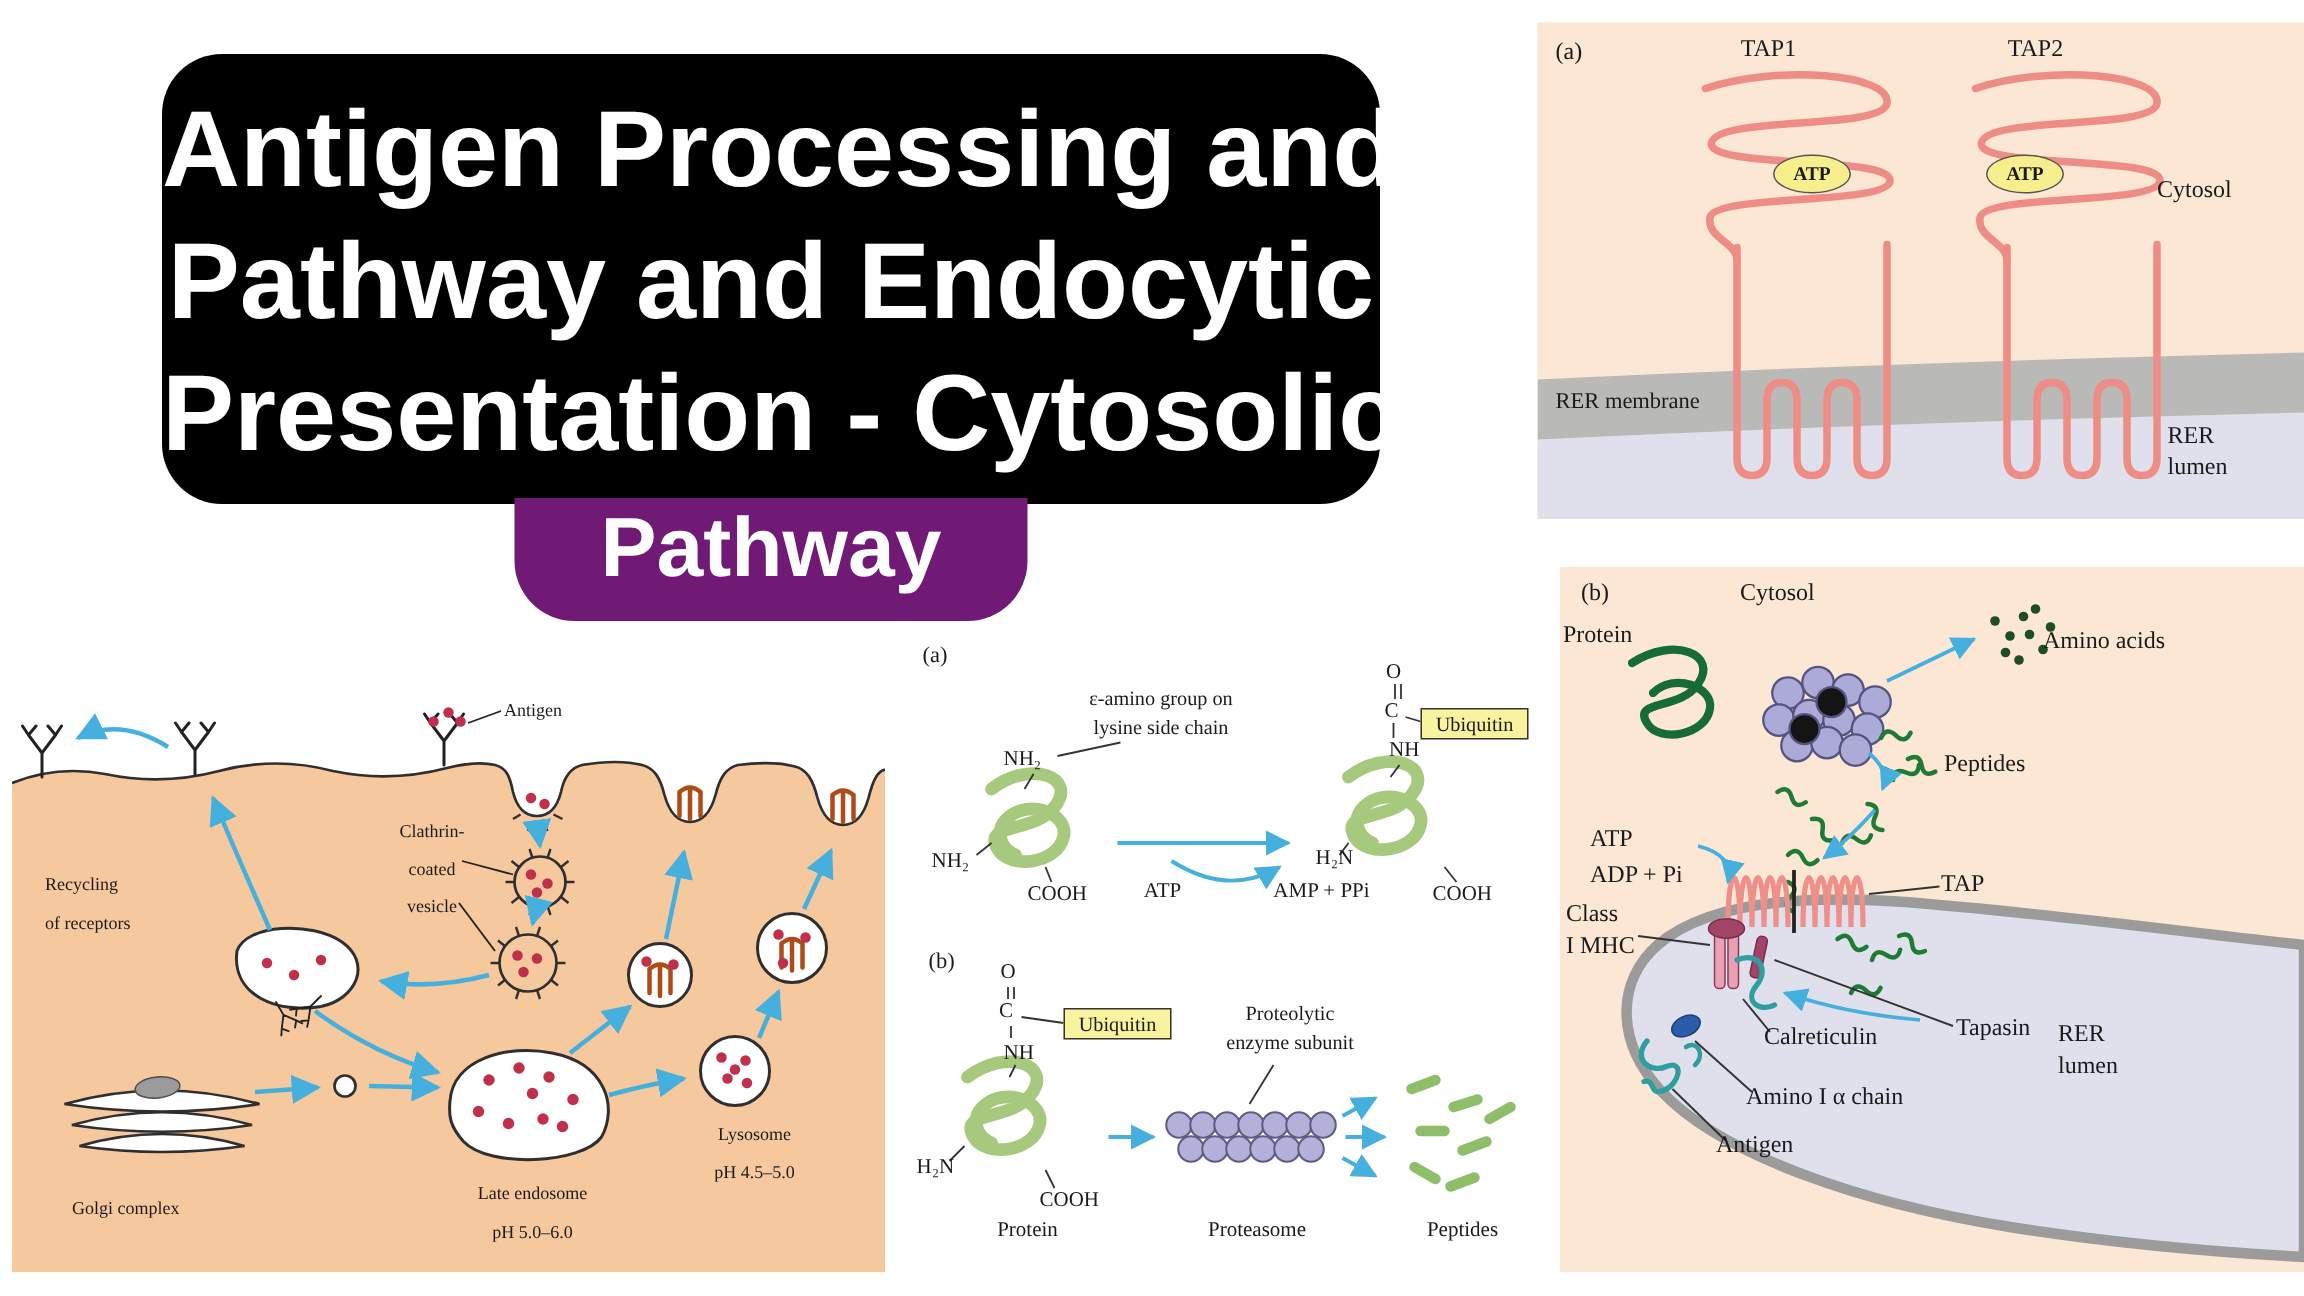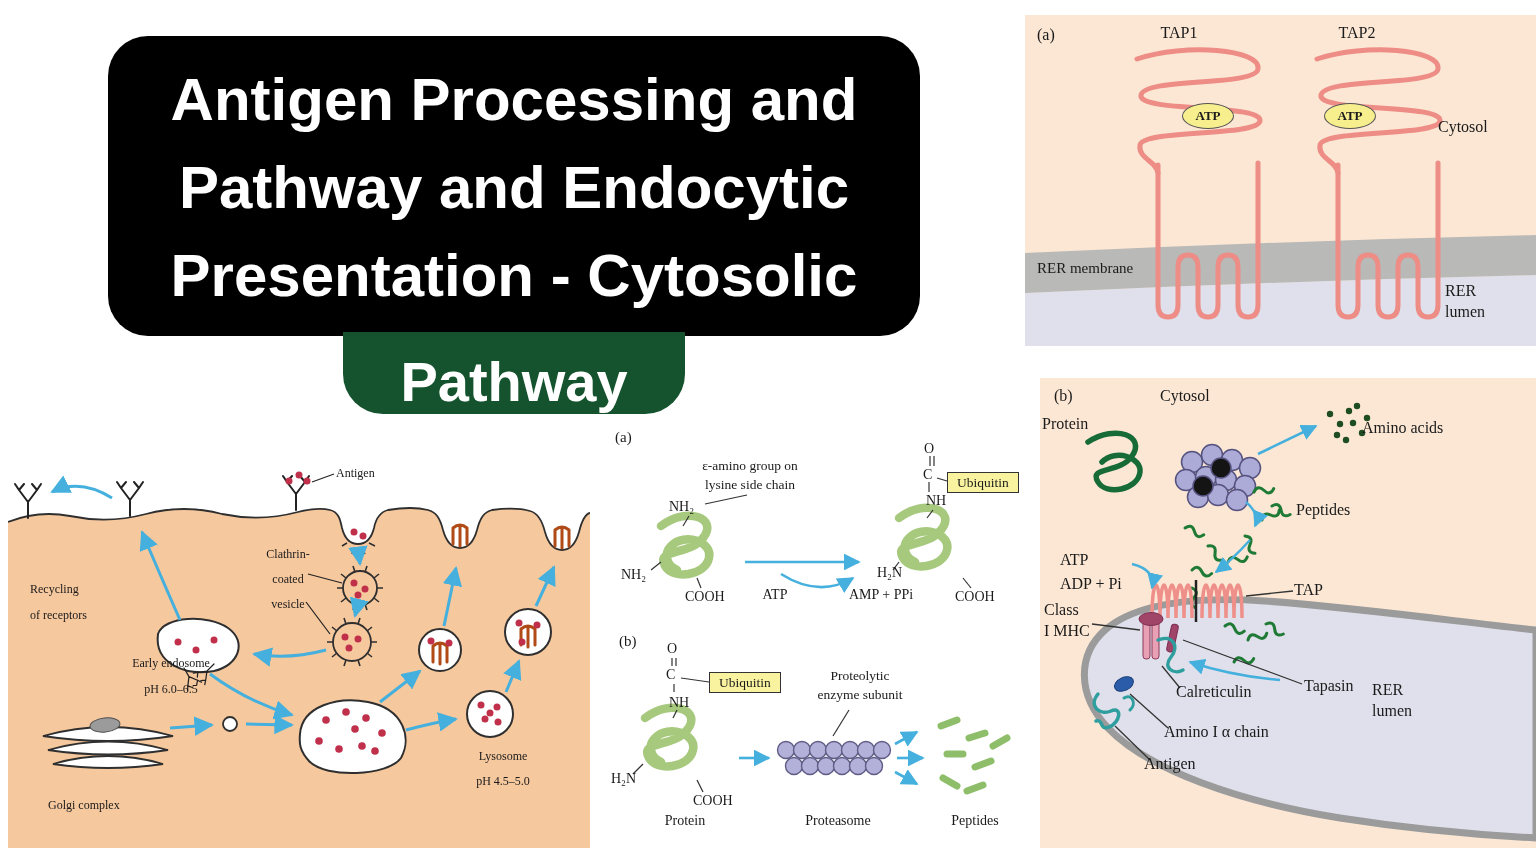--- a/index.html
+++ b/index.html
@@ -16,23 +16,23 @@
   .f14{font-size:14px}
   .f13{font-size:13.5px}
   .atp-pill{position:absolute;width:52px;height:26px;background:#f7ef8e;border:1.4px solid #555;
             border-radius:50%;display:flex;align-items:center;justify-content:center;
             font-size:13px;font-weight:bold}
   .ubox{position:absolute;width:72px;height:21px;background:#f9f3a0;border:1.2px solid #333;
         display:flex;align-items:center;justify-content:center;font-size:13.5px}
   .title-wrap{position:absolute;left:108px;top:36px;width:812px;
               font-family:"Liberation Sans",sans-serif;font-weight:700;color:#fff;text-align:center}
   .title-main{background:#000;border-radius:40px;padding:20px 0 16px}
-  .title-main div{font-size:60px;line-height:88px;white-space:nowrap}
-  .title-tab{width:342px;height:82px;margin:-4px auto 0;background:#14532d;
-             border-radius:0 0 40px 40px;display:flex;align-items:flex-end;justify-content:center}
+  .title-main div{font-size:72px;line-height:88px;white-space:nowrap}
+  .title-tab{width:342px;height:82px;margin:-4px auto 0;background:#701a75;
+             border-radius:0 0 40px 40px;display:flex;align-items:flex-start;justify-content:center}
   .title-tab div{font-size:56px}
   .tap-panel{left:1025px;top:15px;width:511px;height:331px;background:#fbe7d4}
   .endo-panel{left:8px;top:452px;width:582px;height:396px;background:#ffffff}
   .ub-panel{left:597px;top:420px;width:438px;height:428px;background:#ffffff}
   .c1-panel{left:1040px;top:378px;width:496px;height:470px;background:#fbe7d4}
 </style>
 </head>
 <body>
 
 <div class="stage">
@@ -212,23 +212,23 @@
     <div class="lbl f18" style="left:328px;top:14px">Antigen</div>
     <div class="lbl f18 c" style="left:224px;top:90px;width:112px;line-height:25px">
       <div>Clathrin-</div>
       <div>coated</div>
       <div>vesicle</div>
     </div>
     <div class="lbl f18" style="left:22px;top:124px;line-height:26px">
       <div>Recycling</div>
       <div>of receptors</div>
     </div>
-    <div class="lbl f18 c" style="left:78px;top:198px;width:170px;line-height:26px">
-      <div>Early endosome</div>
-      <div>pH 6.0–6.5</div>
+    <div class="lbl f18 c" style="left:262px;top:330px;width:170px;line-height:26px">
+      <div>Late endosome</div>
+      <div>pH 5.0–6.0</div>
     </div>
     <div class="lbl f18 c" style="left:420px;top:292px;width:150px;line-height:25px">
       <div>Lysosome</div>
       <div>pH 4.5–5.0</div>
     </div>
     <div class="lbl f18" style="left:40px;top:346px">Golgi complex</div>
   </div>
 
   <div class="panel ub-panel">
     <svg viewBox="0 0 438 428" width="438" height="428">
@@ -292,21 +292,21 @@
           <path d="M372 318 L388 313"></path>
           <path d="M350 334 L366 334"></path>
         <path d="M378 347 L394 341"></path>
           <path d="M346 358 L360 366"></path>
           <path d="M370 371 L386 365"></path>
         <path d="M396 326 L410 318"></path>
       </g>
     </svg>
 
     <div class="lbl f15" style="left:18px;top:8px">(a)</div>
-    <div class="lbl f13 c" style="left:78px;top:36px;width:150px;line-height:19px">
+    <div class="lbl f13 c" style="left:102px;top:36px;width:150px;line-height:19px">
       <div>ε-amino group on</div>
       <div>lysine side chain</div>
     </div>
     <div class="lbl f14" style="left:72px;top:78px">NH₂</div>
     <div class="lbl f14" style="left:24px;top:146px">NH₂</div>
     <div class="lbl f14" style="left:88px;top:168px">COOH</div>
     <div class="lbl f14 c" style="left:158px;top:166px;width:40px">ATP</div>
     <div class="lbl f14 c" style="left:238px;top:166px;width:92px">AMP + PPi</div>
     <div class="lbl f14" style="left:327px;top:20px">O</div>
     <div class="lbl f14" style="left:326px;top:46px">C</div>

